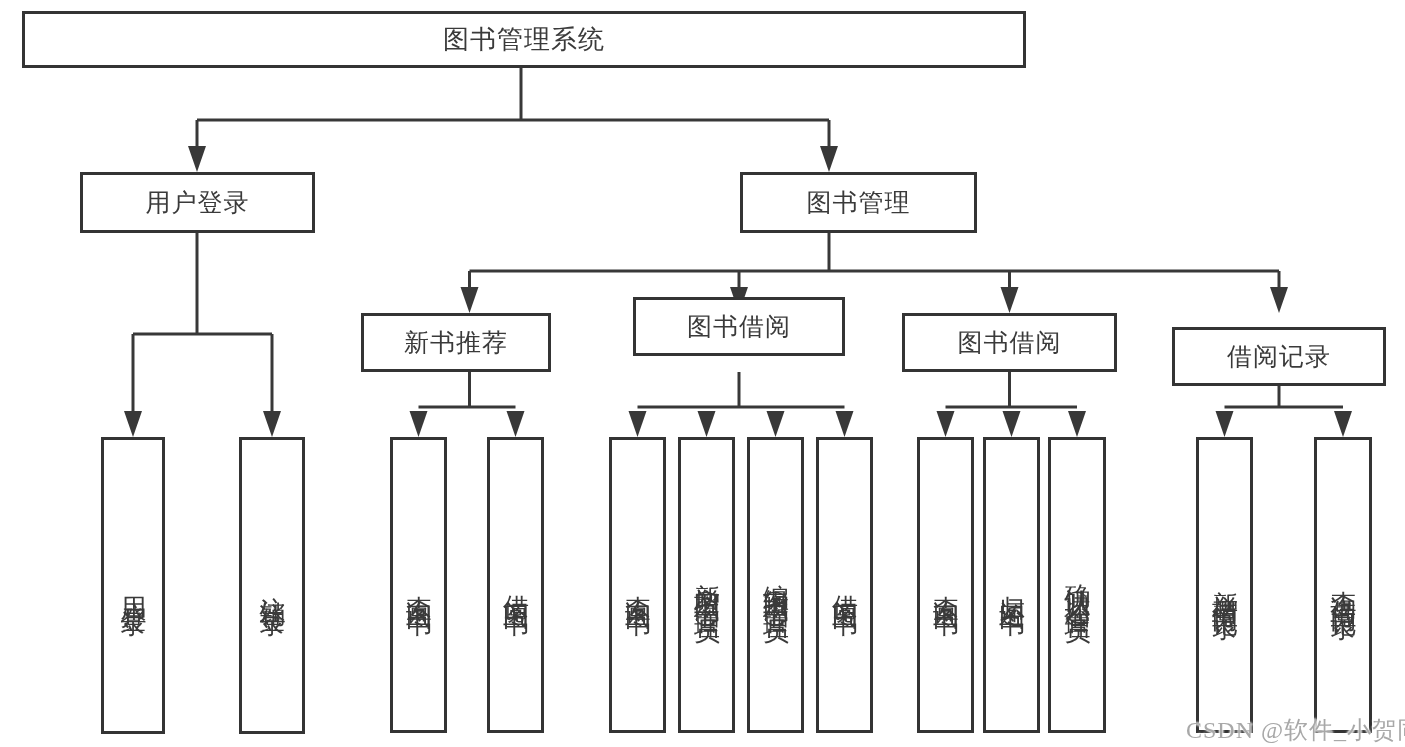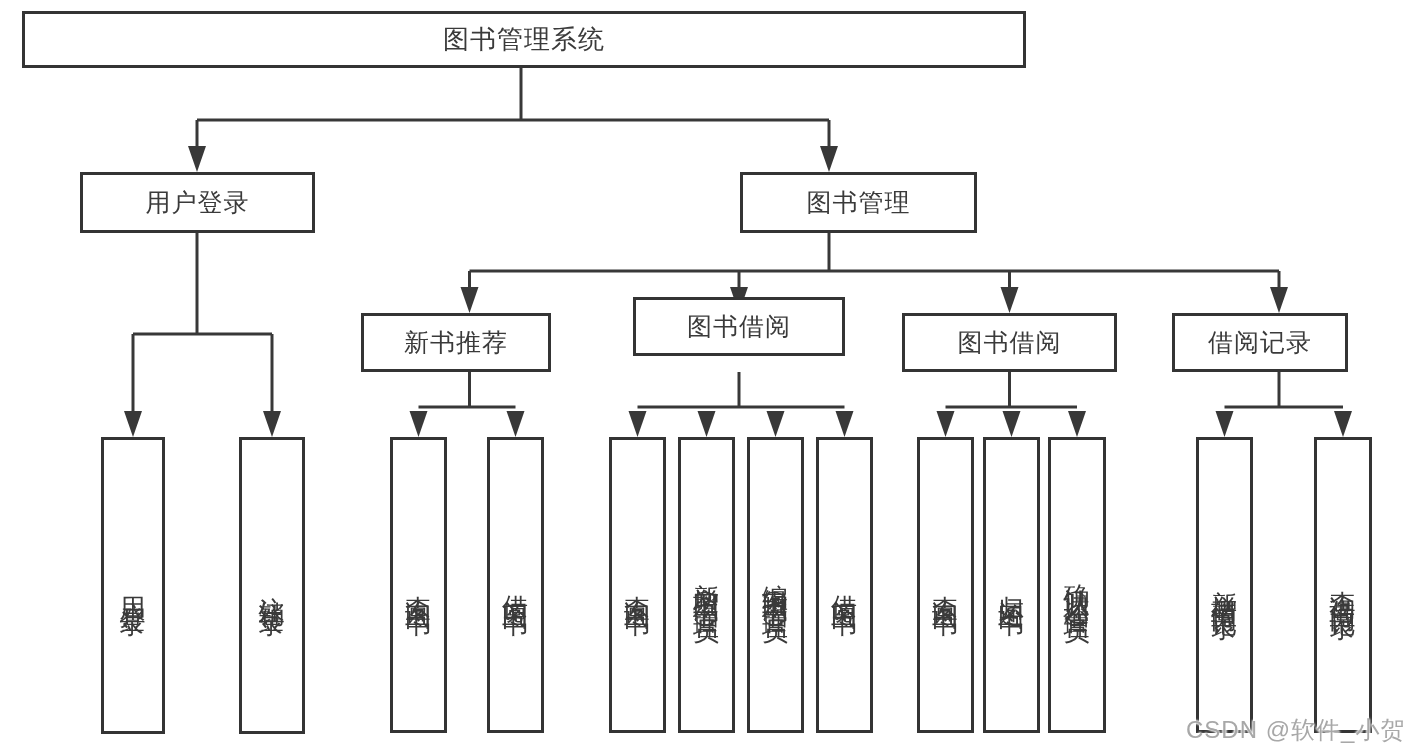--- a/index.html
+++ b/index.html
@@ -1,20 +1,20 @@
 <!DOCTYPE html>
 <html><head>
 <meta charset="utf-8">
 <style>
   html,body{margin:0;padding:0;background:#ffffff;}
   #canvas{
     position:relative;
     width:1405px;height:747px;
     background:#ffffff;
-    font-family:Liberation Sans, sans-serif;
+    font-family:Liberation Serif, serif;
     overflow:hidden;
   }
   #connectors{position:absolute;left:0;top:0;z-index:1;}
   .node{
     position:absolute;
     box-sizing:border-box;
     border:3px solid #343434;
     background:#ffffff;
     color:#3a3a3a;
     display:flex;
@@ -104,21 +104,21 @@
   </svg>
 
   <div class="node hbox rootbox" style="left:22px;top:11px;width:1004px;height:57px">图书管理系统</div>
 
   <div class="node hbox" style="left:80px;top:172px;width:235px;height:61px">用户登录</div>
   <div class="node hbox" style="left:740px;top:172px;width:237px;height:61px">图书管理</div>
 
   <div class="node hbox" style="left:361px;top:313px;width:190px;height:59px">新书推荐</div>
   <div class="node hbox" style="left:633px;top:297px;width:212px;height:59px">图书借阅</div>
   <div class="node hbox" style="left:902px;top:313px;width:215px;height:59px">图书借阅</div>
-  <div class="node hbox" style="left:1172px;top:313px;width:176px;height:59px">借阅记录</div>
+  <div class="node hbox" style="left:1172px;top:327px;width:214px;height:59px">借阅记录</div>
 
   <div class="node vbox" style="left:101px;top:437px;width:64px;height:297px">
     <span class="vtext">用户登录</span>
   </div>
   <div class="node vbox" style="left:239px;top:437px;width:66px;height:297px">
     <span class="vtext">注销登录</span>
   </div>
 
   <div class="node vbox" style="left:390px;top:437px;width:57px;height:296px">
     <span class="vtext">查询图书</span>

